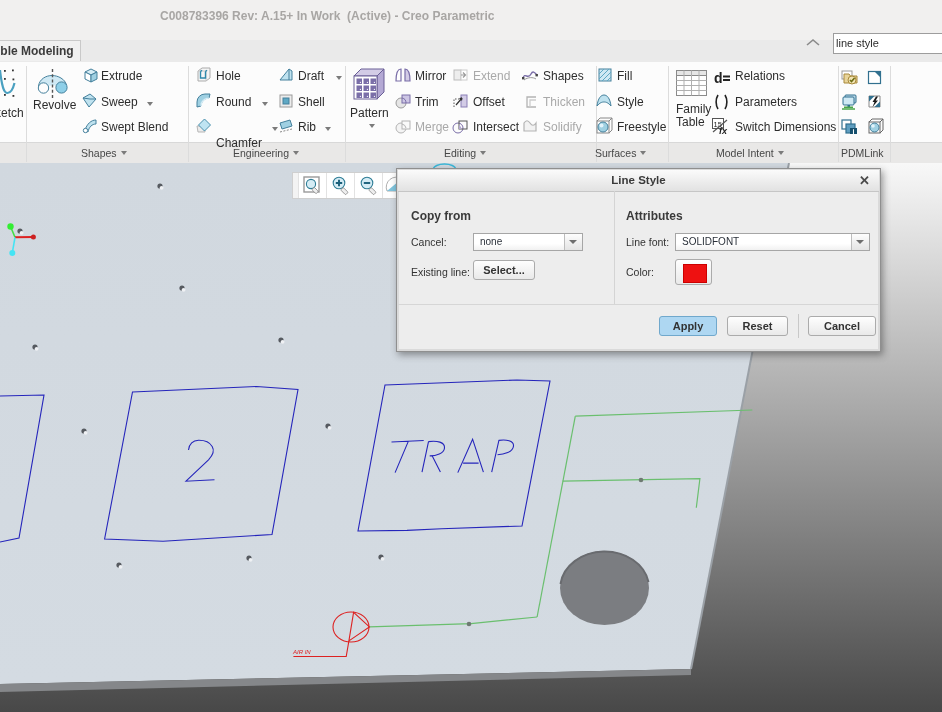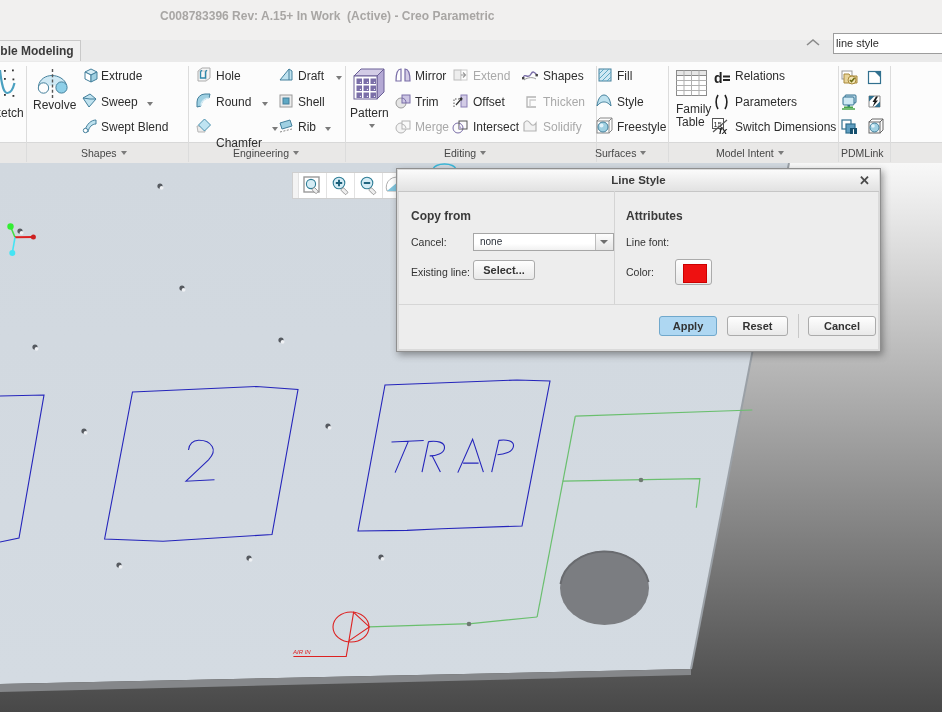--- a/index.html
+++ b/index.html
@@ -406,29 +406,33 @@
   <div class="gbtn" style="width:20px;border-right:none;"><svg width="20" height="25" viewBox="0 0 20 25">
     <path d="M4 18 A10 10 0 0 1 19 6 L19 18 Z" fill="#fff" stroke="#9a9a9a" stroke-width="0.8"></path>
     <path d="M4 18 L16 8 L19 18 Z" fill="#7fc4dd"></path>
   </svg></div>
 </div>
 
 <div class="abs" id="dlg">
   <div id="dlgtitle">Line Style<span id="dlgx">✕</span></div>
   <div class="dlb" style="left:14px;top:40px;">Copy from</div>
   <div class="dl" style="left:14px;top:67px;">Cancel:</div>
-  <div class="dd" style="left:76px;top:64px;width:141px;height:18px;">
+  <div class="dd" style="left:76px;top:64px;width:110px;height:18px;">
       <i>none</i>
       <span class="ddbtn"></span>
     </div>
   <div class="dl" style="left:14px;top:97px;">Existing line:</div>
   <div class="btn" style="left:76px;top:91px;width:62px;height:20px;line-height:18px;">Select...</div>
   <div class="abs" style="left:217px;top:22px;width:1px;height:113px;background:#d4d4d4;"></div>
   <div class="dlb" style="left:229px;top:40px;">Attributes</div>
   <div class="dl" style="left:229px;top:67px;">Line font:</div>
+  <div class="dd" style="left:278px;top:64px;width:195px;height:18px;">
+      <i>SOLIDFONT</i>
+      <span class="ddbtn"></span>
+    </div>
   <div class="dl" style="left:229px;top:97px;">Color:</div>
   <div class="btn" style="left:278px;top:90px;width:37px;height:26px;">
       <div class="abs" style="left:7px;top:4px;width:22px;height:17px;background:#ee1111;border:1px solid #c00;"></div>
     </div>
   <div class="abs" style="left:1px;top:135px;width:481px;height:1px;background:#d6d6d6;"></div>
   <div class="btn" style="left:262px;top:147px;width:58px;height:20px;line-height:18px;background:#aed7f2;border-color:#70a8cc;">Apply</div>
   <div class="btn" style="left:330px;top:147px;width:61px;height:20px;line-height:18px;">Reset</div>
   <div class="abs" style="left:401px;top:145px;width:1px;height:24px;background:#c8c8c8;"></div>
   <div class="btn" style="left:411px;top:147px;width:68px;height:20px;line-height:18px;">Cancel</div>
 </div>

